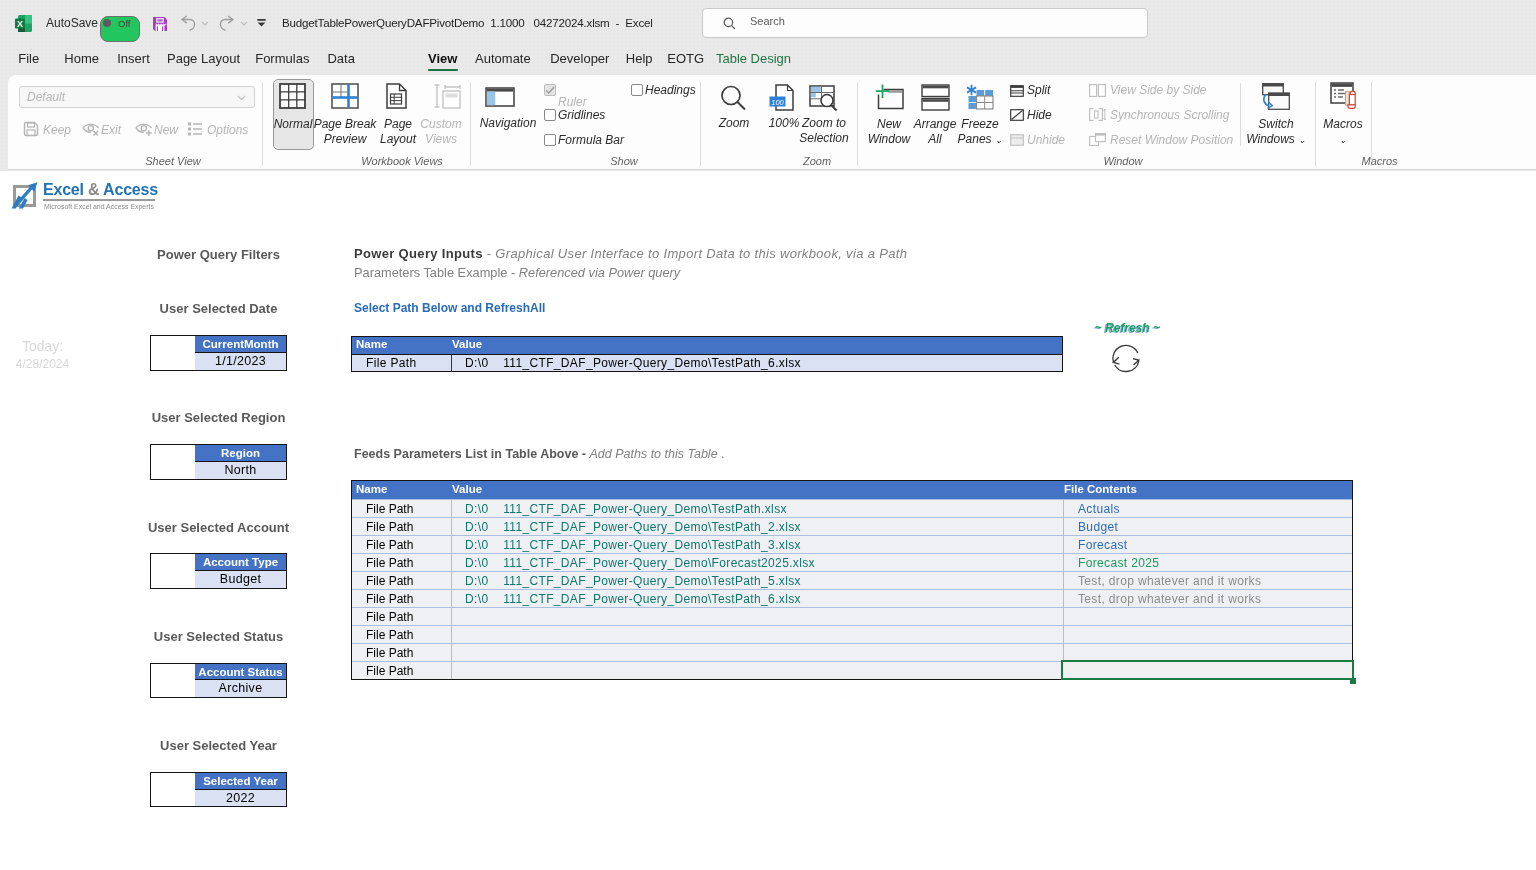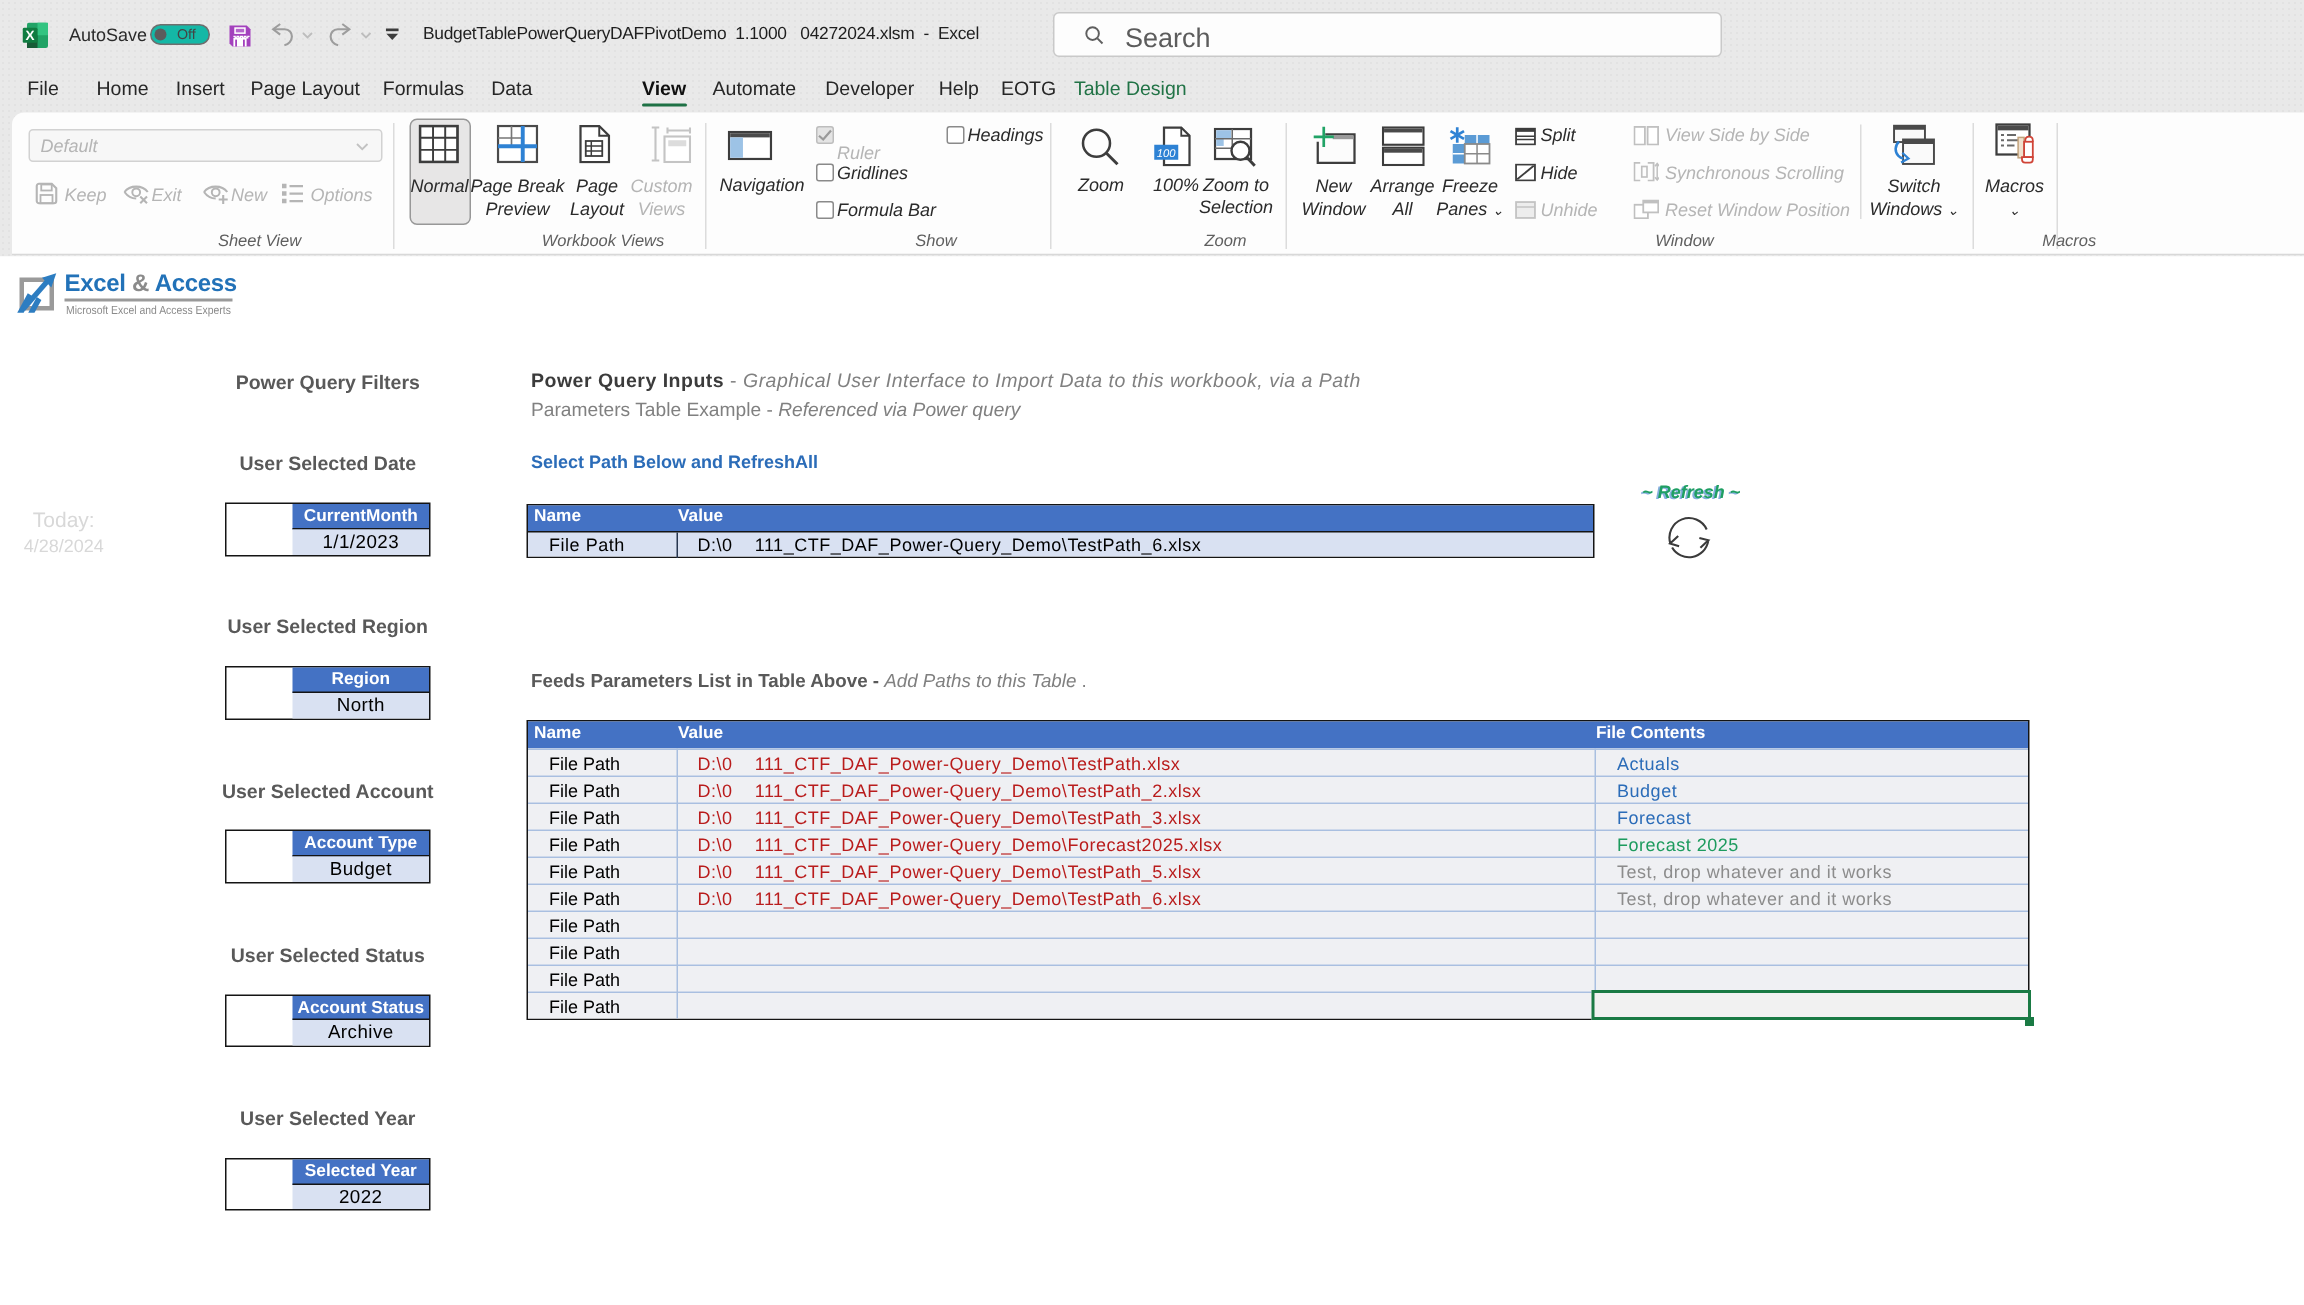--- a/index.html
+++ b/index.html
@@ -30,38 +30,38 @@
 .t1 { border:1.5px solid #141414; }
 .t1h { position:relative; height:17px; background:#4472c4; }
 .t1h span, .t2h span { top:1.5px; font-size:11.5px; font-weight:bold; color:#fff; white-space:nowrap; }
 .t1d { position:relative; height:17px; background:#d9e1f2; border-top:1px solid #141414; }
 .t1d span { top:1.5px; font-size:12px; color:#000; white-space:nowrap; letter-spacing:0.35px; }
 .t2 { border:1.5px solid #141414; }
 .t2h { position:relative; height:18.2px; background:#4472c4; }
 .t2r { position:relative; height:18px; background:#eff0f3; border-top:1px solid #a9bfe0; box-sizing:border-box; }
 .t2r:first-of-type { border-top:1px solid #dee3ec; }
 .t2r .fp { position:absolute; left:14px; top:1.5px; font-size:12px; color:#000; white-space:nowrap; }
-.t2r .vv { position:absolute; left:113px; top:1.5px; font-size:12px; color:#b91c1c; white-space:nowrap; letter-spacing:0.35px; }
+.t2r .vv { position:absolute; left:113px; top:1.5px; font-size:12px; color:#0f766e; white-space:nowrap; letter-spacing:0.35px; }
 .t2r .fc { position:absolute; left:726px; top:1.5px; font-size:12px; white-space:nowrap; letter-spacing:0.35px; }
 </style>
 </head>
 <body>
 <div id="headerbg"></div>
 <div id="titlebar">
 
   <svg class="abs" style="left:15px;top:15px" width="17" height="17" viewBox="0 0 17 17">
     <rect x="3" y="0" width="14" height="17" rx="1.5" fill="#21a366"></rect>
     <rect x="3" y="8.5" width="7" height="8.5" fill="#185c37"></rect>
     <rect x="10" y="0" width="7" height="8.5" fill="#33c481"></rect>
     <rect x="0" y="3.5" width="10" height="10" rx="1" fill="#107c41"></rect>
     <text x="5" y="11.5" font-size="9" font-weight="bold" fill="#fff" text-anchor="middle" font-family="Liberation Sans">X</text>
   </svg>
   <span class="abs" style="left:46px;top:16px;font-size:12px;color:#2b2b2b;">AutoSave</span>
 
-  <div class="abs" style="left:100px;top:16px;width:40px;height:14px;border:1px solid #6e6e6e;border-radius:8px;background:#14b8a6;text-align:center;">
+  <div class="abs" style="left:100px;top:16px;width:40px;height:26px;border:1px solid #6e6e6e;border-radius:8px;background:#22c55e;text-align:center;">
     <div class="abs" style="left:2px;top:2px;width:8px;height:8px;border-radius:50%;background:#5c5c5c;"></div>
     <span class="abs" style="left:17px;top:1px;font-size:9.5px;color:#444;">Off</span>
   </div>
 
   <svg class="abs" style="left:152px;top:16px" width="16" height="16" viewBox="0 0 16 16">
     <path d="M1 1 H12.5 L15 3.5 V15 H3 L1 13 Z" fill="#a341bd"></path>
     <rect x="4.2" y="2.2" width="7.6" height="4.4" fill="#fff"></rect>
     <rect x="5.2" y="3.2" width="5.6" height="2.4" fill="#b565cc"></rect>
     <rect x="3.6" y="9.2" width="8.8" height="5.8" fill="#fff"></rect>
     <rect x="4.8" y="10.4" width="1.2" height="4.6" fill="#a341bd"></rect>
@@ -89,21 +89,21 @@
     <rect x="1.3" y="1" width="8.4" height="1.8" fill="#3b3b3b"></rect>
     <path d="M1.6 4.5 L5.5 8.6 L9.4 4.5 Z" fill="#3b3b3b"></path>
   </svg>
   <span class="abs" style="left:282px;top:16px;font-size:11.6px;color:#1f1f1f;letter-spacing:-0.2px;">BudgetTablePowerQueryDAFPivotDemo&nbsp; 1.1000&nbsp;&nbsp; 04272024.xlsm&nbsp; -&nbsp; Excel</span>
 
   <div class="abs" style="left:702px;top:8px;width:446px;height:30px;background:#fdfdfd;border:1px solid #c9c9c9;border-radius:4px;">
     <svg class="abs" style="left:20px;top:8px" width="13" height="13" viewBox="0 0 13 13">
       <circle cx="5.4" cy="5.4" r="4.2" fill="none" stroke="#5f5f5f" stroke-width="1.3"></circle>
       <path d="M8.6 8.6 L12 12" stroke="#5f5f5f" stroke-width="1.3"></path>
     </svg>
-    <span class="abs" style="left:47px;top:6px;font-size:18px;color:#5c5c5c;">Search</span>
+    <span class="abs" style="left:47px;top:6px;font-size:11px;color:#5c5c5c;">Search</span>
   </div>
 </div>
 <div id="menubar">
   <span class="mtab" style="left:28.7px;">File</span>
   <span class="mtab" style="left:81.7px;">Home</span>
   <span class="mtab" style="left:133.5px;">Insert</span>
   <span class="mtab" style="left:203.5px;">Page Layout</span>
   <span class="mtab" style="left:282.3px;">Formulas</span>
   <span class="mtab" style="left:341.2px;">Data</span>
   <span class="mtab" style="left:393.5px;margin-top:48px;">Review</span>

